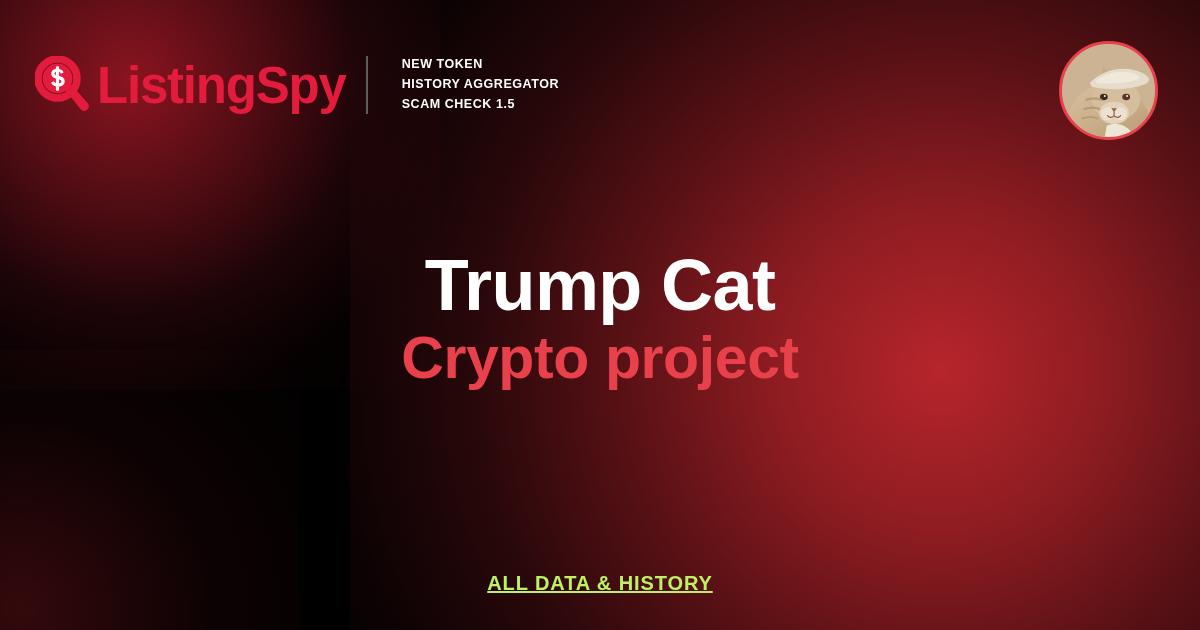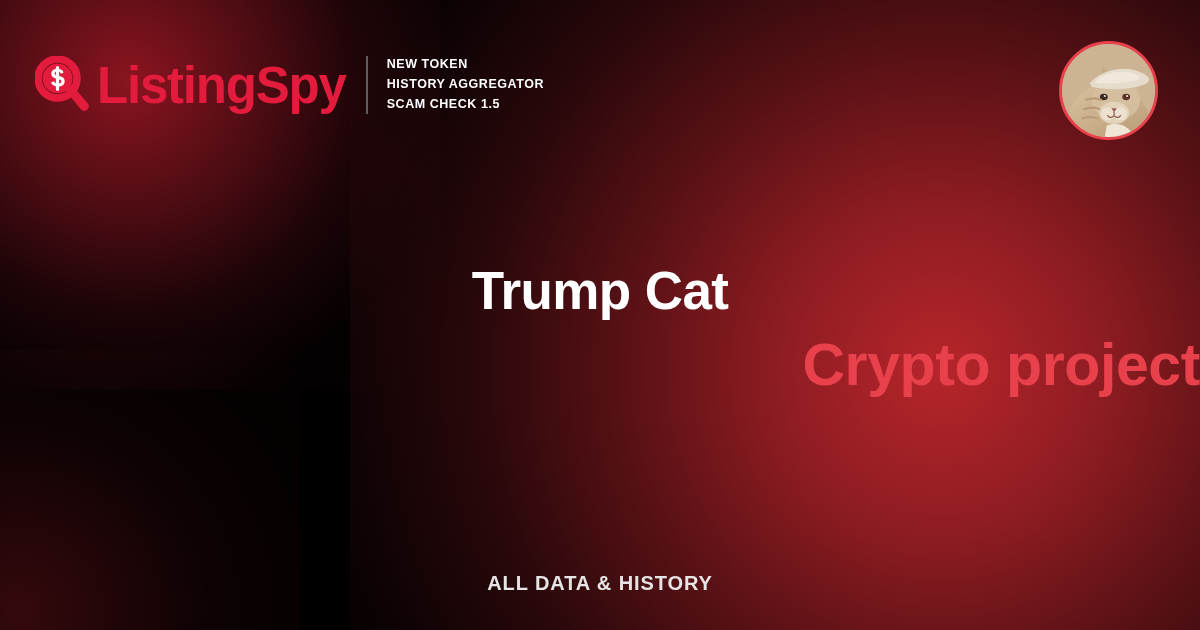--- a/index.html
+++ b/index.html
@@ -106,20 +106,21 @@
     display: flex;
     flex-direction: column;
     justify-content: center;
     gap: 2px;
     color: #FFFFFF;
     font-size: 12.5px;
     font-weight: 700;
     letter-spacing: 0.55px;
     line-height: 1.42;
     white-space: nowrap;
+    margin-left: 15px;
   }
 
   
   .avatar {
     position: absolute;
     right: 43px;
     top: 41px;
     width: 99px;
     height: 99px;
     border-radius: 50%;
@@ -131,53 +132,53 @@
 
   
   .hero {
     position: absolute;
     left: 0;
     top: 248px;
     width: 100%;
     text-align: center;
   }
   .hero-title {
-    font-size: 53px;
+    font-size: 72px;
     font-weight: 700;
     color: #FFFFFF;
     line-height: 1.03;
     letter-spacing: -0.6px;
-    margin: 16px;
+    margin: 0;
     white-space: nowrap;
   }
   .hero-subtitle {
     margin: 6px 0 0 0;
     font-size: 59px;
     font-weight: 700;
     color: #E8414C;
     line-height: 1.05;
     letter-spacing: -0.4px;
     white-space: nowrap;
-    text-align: right;
   }
 
   
   .footer {
     position: absolute;
     left: 0;
     bottom: 35px;
     width: 100%;
     text-align: center;
   }
   .footer-text {
     font-size: 20px;
     font-weight: 700;
     letter-spacing: 0.9px;
-    color: #e5e5e5;
-    white-space: nowrap;
+    color: #bef264;
+    white-space: nowrap;
+    text-decoration: underline;
   }
 </style>
 </head>
 <body>
 
 <div class="og-card">
 
   <div class="glow glow-tl"></div>
   <div class="glow glow-bl"></div>
   <div class="glow glow-br"></div>

